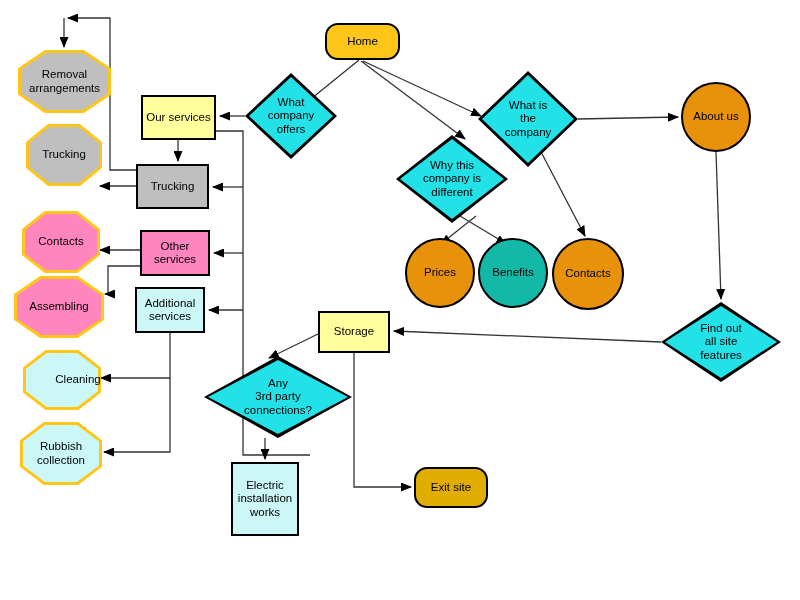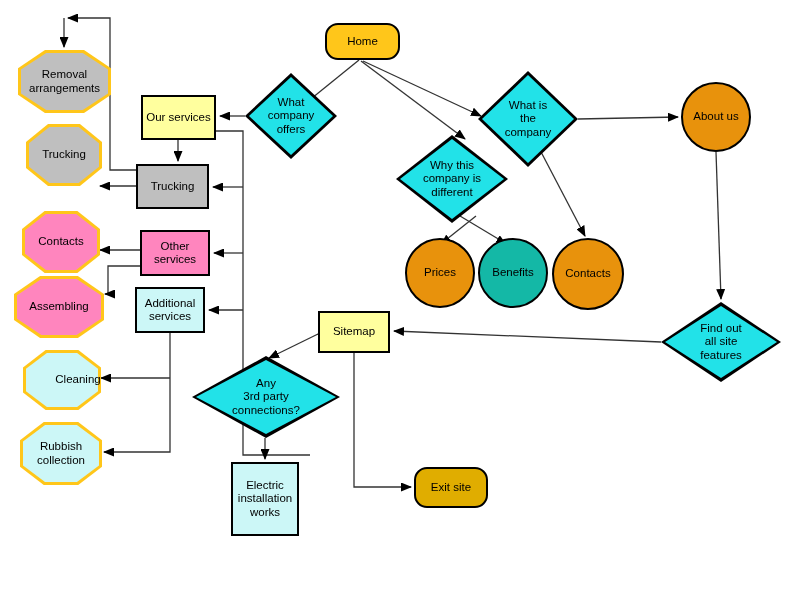--- a/index.html
+++ b/index.html
@@ -171,21 +171,21 @@
   </div>
 
   <div class="node diam" style="left:661px;top:302px;width:120px;height:80px;">
     <div class="shape"></div>
     <div class="inner" style="background:#22E2E8;"></div>
     <span class="lbl">Find out
 all site
 features</span>
   </div>
 
-  <div class="node diam" style="left:192px;top:356px;width:148px;height:82px;">
+  <div class="node diam" style="left:204px;top:356px;width:148px;height:82px;">
     <div class="shape"></div>
     <div class="inner" style="background:#22E2E8;"></div>
     <span class="lbl">Any
 3rd party
 connections?</span>
   </div>
 
   <div class="node circ" style="left:681px;top:82px;width:70px;height:70px;background:#E8920C;">
     <span class="lbl">About us</span>
   </div>
@@ -196,21 +196,21 @@
 
   <div class="node circ" style="left:478px;top:238px;width:70px;height:70px;background:#14b8a6;">
     <span class="lbl">Benefits</span>
   </div>
 
   <div class="node circ" style="left:552px;top:238px;width:72px;height:72px;background:#E8920C;">
     <span class="lbl">Contacts</span>
   </div>
 
   <div class="node rect" style="left:318px;top:311px;width:72px;height:42px;background:#FFFF9E;">
-    <span class="lbl">Sitemap</span>
+    <span class="lbl">Storage</span>
   </div>
 
   <div class="node rect" style="left:231px;top:462px;width:68px;height:74px;background:#CCF7F7;">
     <span class="lbl">Electric
 installation
 works</span>
   </div>
 
   <div class="node rect" style="left:141px;top:95px;width:75px;height:45px;background:#FFFF9E;">
     <span class="lbl">Our services</span>

